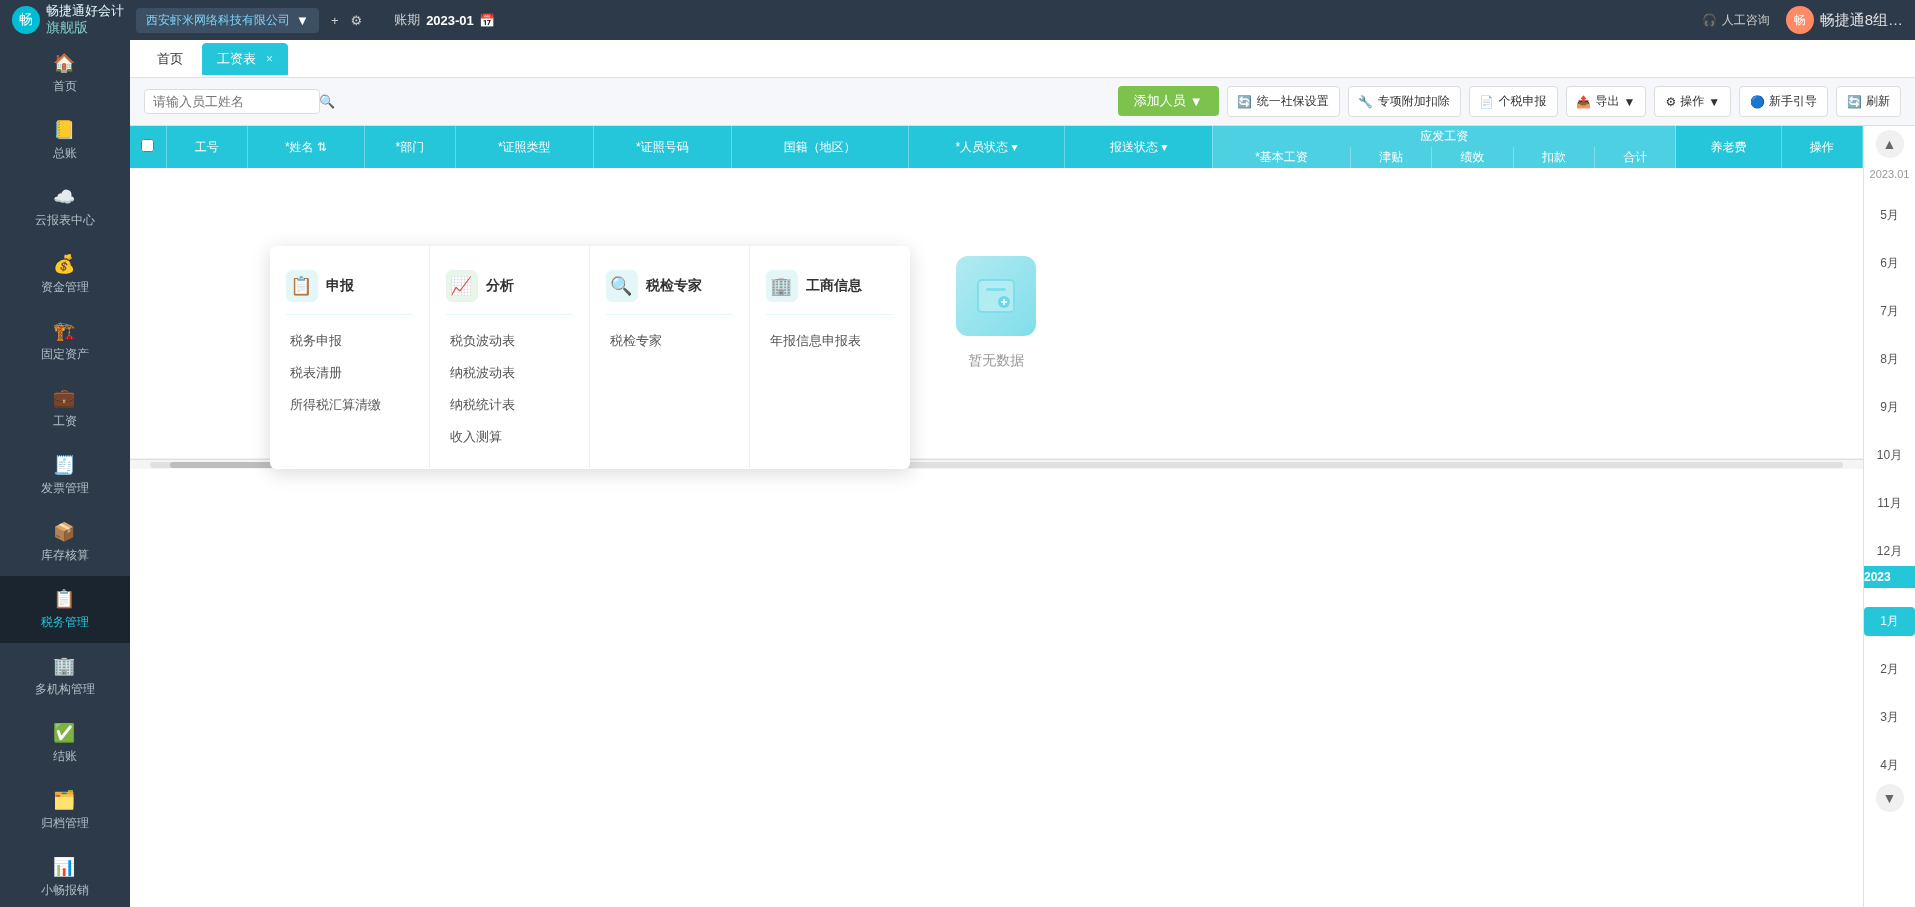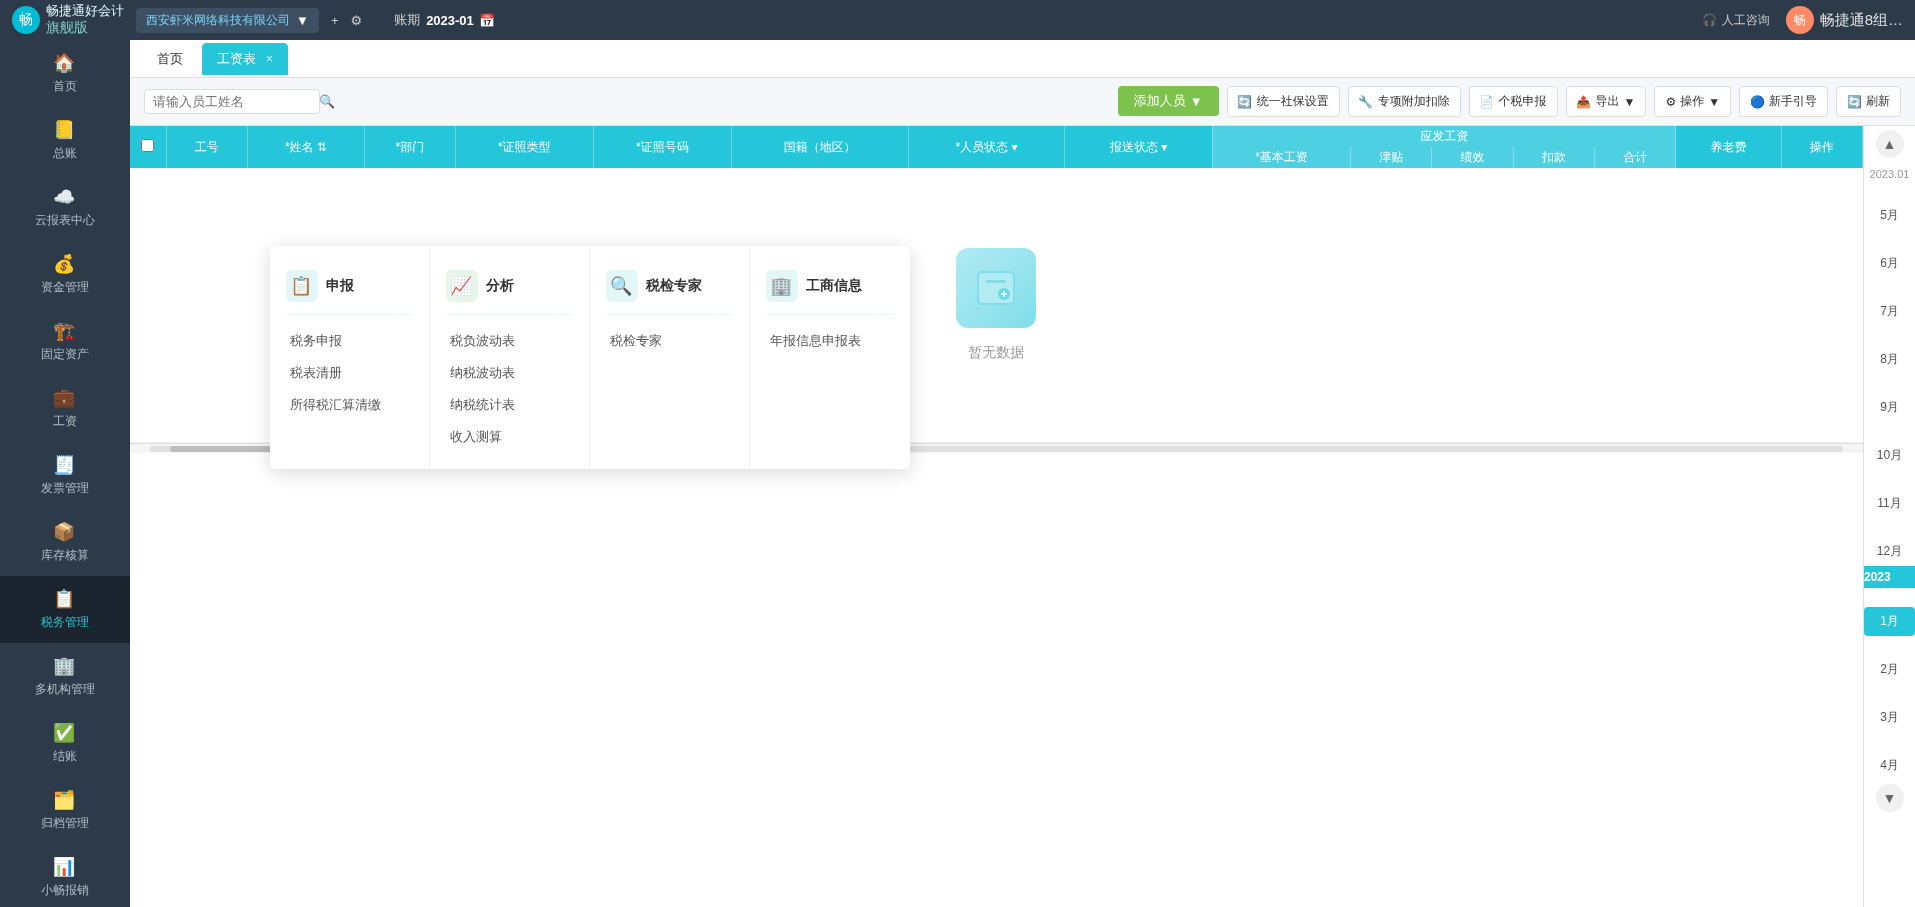--- a/index.html
+++ b/index.html
@@ -53,21 +53,21 @@
     .btn-green { background: #7cc24d; color: #fff; border: none; border-radius: 4px; padding: 6px 16px; cursor: pointer; font-size: 13px; display: flex; align-items: center; gap: 4px; }
     .btn-default { background: #fff; color: #333; border: 1px solid #ddd; border-radius: 4px; padding: 6px 10px; cursor: pointer; font-size: 12px; display: flex; align-items: center; gap: 4px; }
 
     
     .table-container { flex: 1; overflow: auto; background: #fff; margin: 0; position: relative; }
     .payroll-table { width: 100%; border-collapse: collapse; min-width: 1200px; }
     .payroll-table thead tr { background: #26c6da; color: #fff; }
     .payroll-table thead th { padding: 2px 8px; text-align: center; font-size: 12px; font-weight: normal; border-right: 1px solid rgba(255,255,255,0.3); white-space: nowrap; }
     .payroll-table thead th.group-header { background: #4dd0e1; }
     .payroll-table tbody tr:nth-child(even) { background: #f9f9f9; }
-    .payroll-table tbody td { text-align: center; border-bottom: 1px solid #f0f0f0; font-size: 12px; }
+    .payroll-table tbody td { padding: 8px; text-align: center; border-bottom: 1px solid #f0f0f0; font-size: 12px; }
     .checkbox-cell { width: 36px; }
 
     
     .empty-state { display: flex; flex-direction: column; align-items: center; justify-content: center; padding: 80px 20px; }
     .empty-icon { width: 80px; height: 80px; background: linear-gradient(135deg, #b2ebf2, #80deea); border-radius: 12px; display: flex; align-items: center; justify-content: center; margin-bottom: 16px; font-size: 40px; color: #fff; }
     .empty-text { color: #999; font-size: 14px; }
 
     
     .dropdown-overlay { position: absolute; top: 0; left: 0; right: 0; bottom: 0; z-index: 50; pointer-events: none; }
     .dropdown-menu { position: absolute; top: 120px; left: 140px; background: #fff; border-radius: 6px; box-shadow: 0 4px 20px rgba(0,0,0,0.15); width: 640px; padding: 0; pointer-events: all; }

